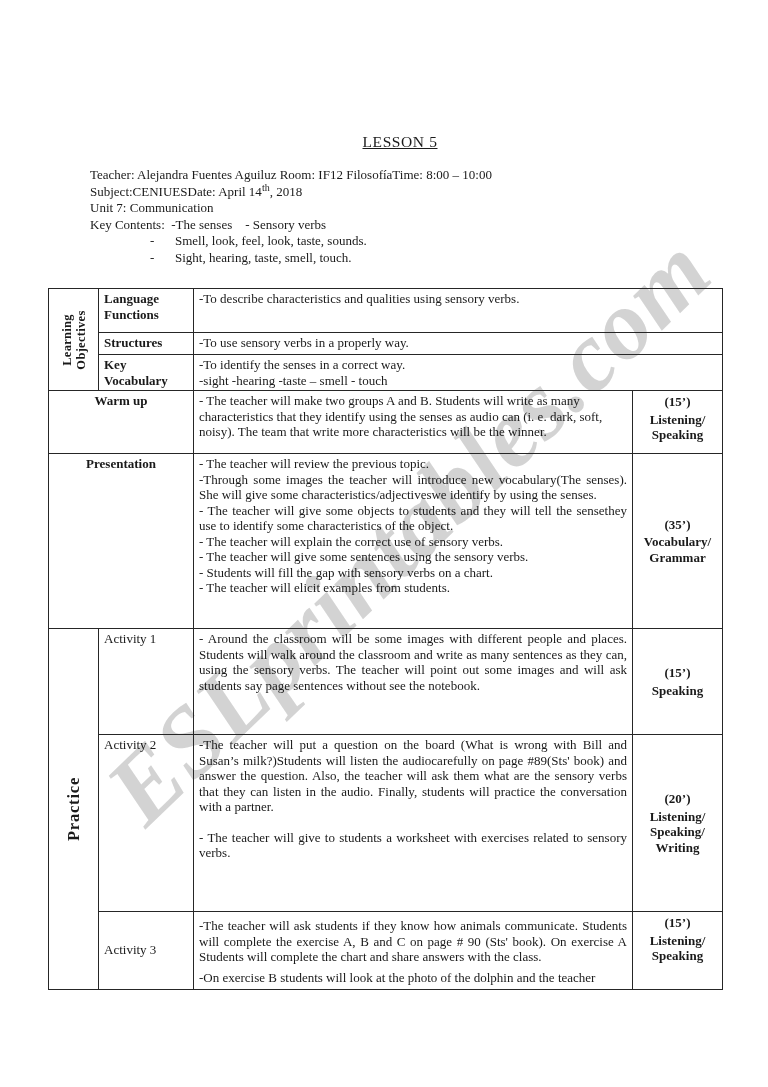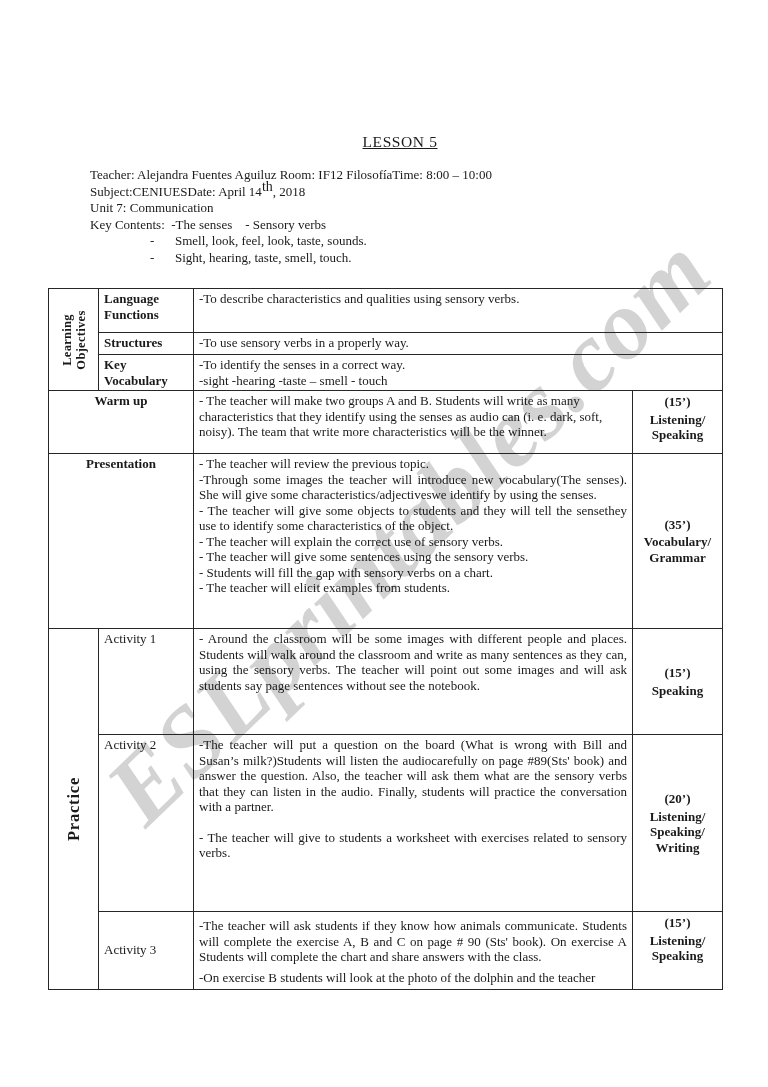--- a/index.html
+++ b/index.html
@@ -17,21 +17,21 @@
   .content { position:relative; z-index:2; }
   .title {
     position:absolute; top:133px; left:16px; width:768px; text-align:center;
     font-size:15.5px; letter-spacing:0.6px; text-decoration:underline;
   }
   .header {
     position:absolute; top:167px; left:90px; width:580px;
     font-size:13px; line-height:16.5px;
   }
   .header .line { white-space:pre-wrap; }
-  sup.sup { font-size:14px; line-height:0; vertical-align:super; }
+  sup.sup { font-size:10px; line-height:0; vertical-align:super; }
   .bullet { margin-left:60px; white-space:pre-wrap; }
   .bullet .dash { display:inline-block; width:25px; }
 
   table.plan {
     position:absolute; top:288px; left:48px; width:674px;
     border-collapse:collapse; table-layout:fixed; background:transparent;
   }
   table.plan td {
     border:1.5px solid #262626; padding:2px 5px; vertical-align:top;
     font-size:13px; line-height:15.5px; overflow:hidden;

